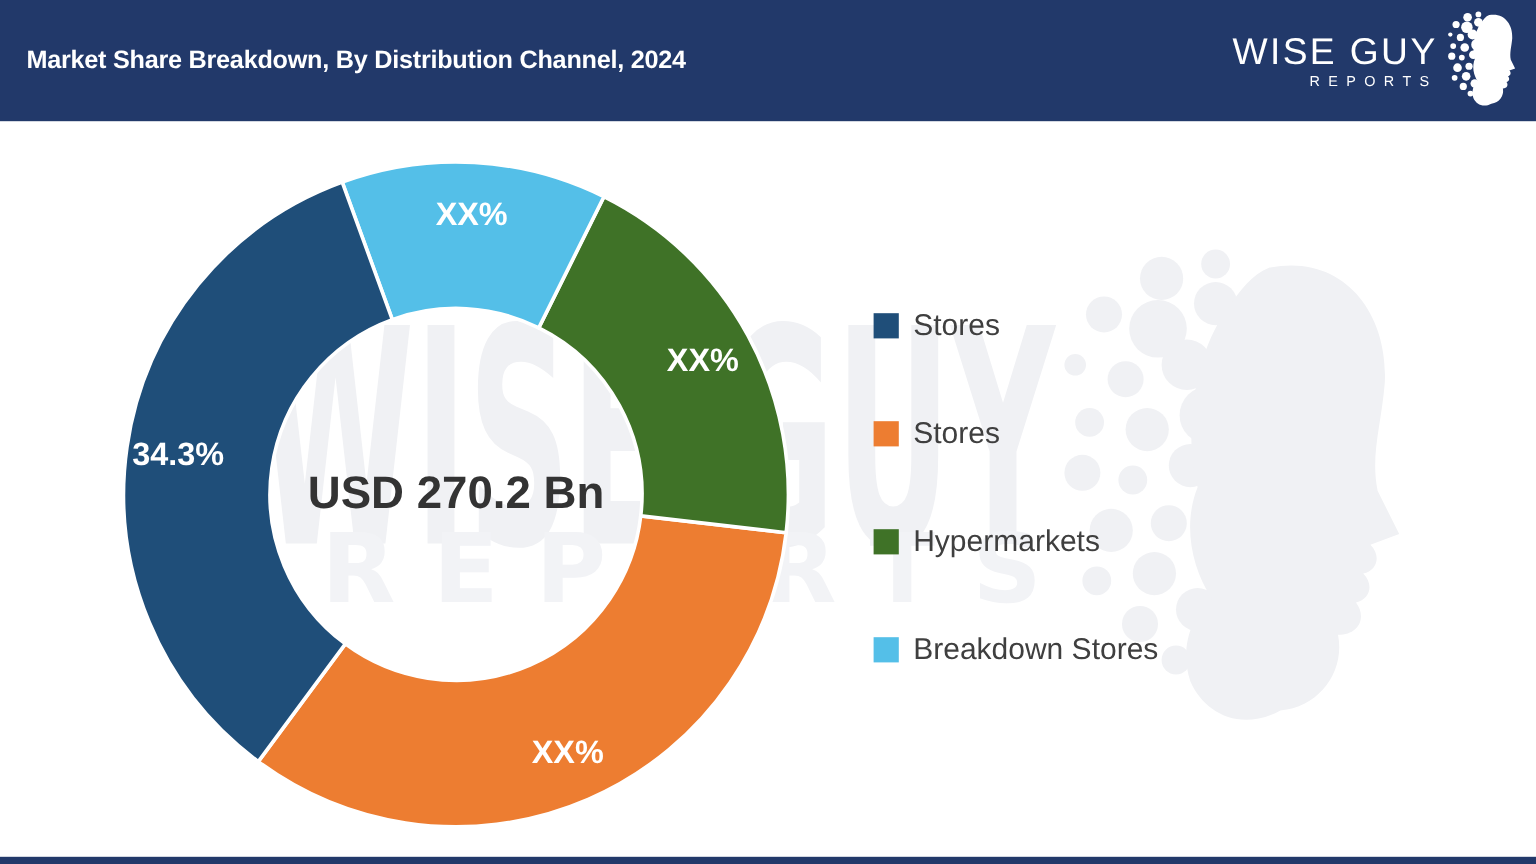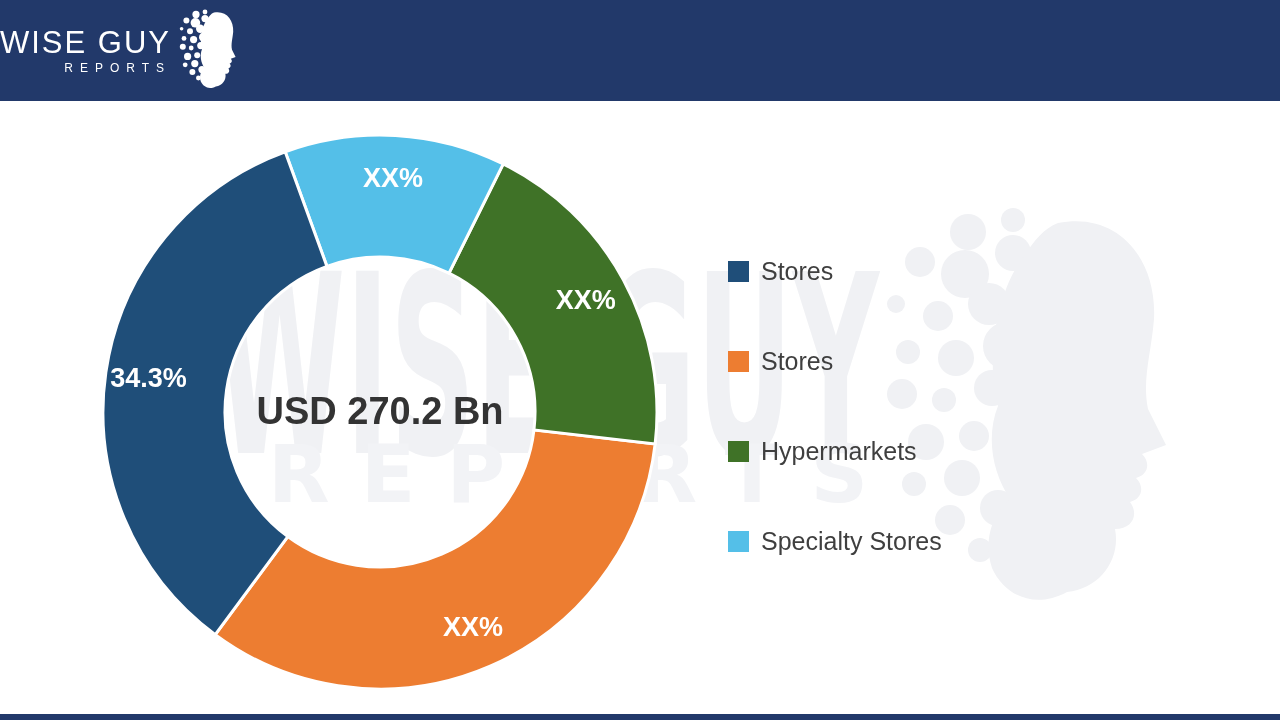--- a/index.html
+++ b/index.html
@@ -81,20 +81,21 @@
         <circle cx="48" cy="111" r="3"></circle>
       <path d="M60,6 C80,2 93,18 92,38 C91,50 88,58 90,68 L96,80 L88,83
                C91,86 90,90 86,91 C89,94 88,98 84,99 C87,103 85,108 79,108
                C81,118 74,128 63,129 C52,135 42,130 38,121 C35,112 38,103 44,98
                C38,89 36,77 40,67 C36,53 39,30 48,18 C52,12 55,8 60,6 Z"></path>
     </g>
   </defs>
 </svg>
 
 <div class="header">
+  <h1 class="page-title">Market Share Breakdown, By Distribution Channel, 2024</h1>
   <div class="brand">
     <div class="brand-text">
       <span class="brand-word">WISE GUY</span>
       <span class="brand-sub">REPORTS</span>
     </div>
     <svg class="brand-face" viewBox="0 0 100 140">
       <use href="#wg-face" fill="#ffffff"></use>
     </svg>
   </div>
 </div>
@@ -125,17 +126,17 @@
   <li>
     <span class="swatch" style="background: rgb(237, 125, 49);"></span>
     <span class="legend-label">Stores</span>
   </li>
   <li>
     <span class="swatch" style="background: rgb(63, 114, 39);"></span>
     <span class="legend-label">Hypermarkets</span>
   </li>
   <li>
     <span class="swatch" style="background: rgb(84, 191, 232);"></span>
-    <span class="legend-label">Specialty Stores</span>
+    <span class="legend-label">Breakdown Stores</span>
   </li>
 </ul>
 
 <div class="footer-bar"></div>
 
 </body></html>

